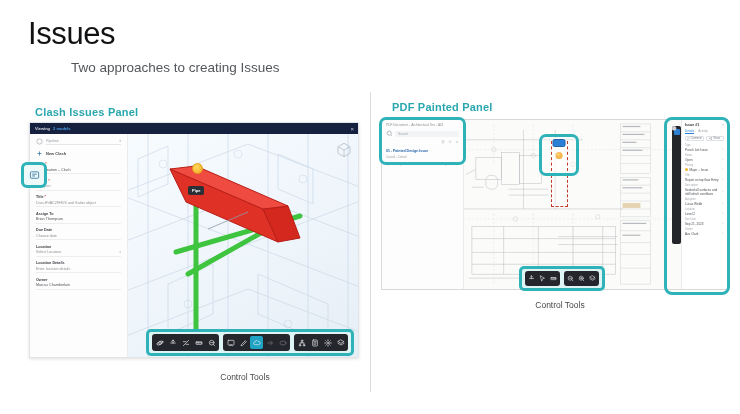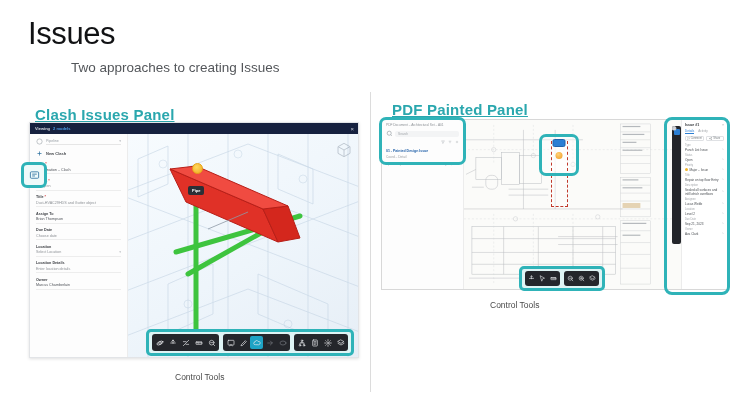--- a/index.html
+++ b/index.html
@@ -23,30 +23,30 @@
   }
 
   
   .divider {
     position: absolute; left: 370px; top: 92px;
     width: 1px; height: 300px; background: #dcdcdc;
   }
 
   
   .sec-head {
-    position: absolute; font-size: 15px; font-weight: bold;
-    color: #2aa7ae; letter-spacing: .2px; text-decoration: underline;
+    position: absolute; font-size: 11px; font-weight: bold;
+    color: #2aa7ae; letter-spacing: .2px;
   }
   #clash-head { left: 35px; top: 106px; }
   #pdf-head   { left: 392px; top: 101px; }
 
   
   .caption {
     position: absolute; font-size: 8.5px; color: #4a4a4a;
-    width: 140px;
+    text-align: center; width: 140px;
   }
   #clash-caption { left: 175px; top: 372px; }
   #pdf-caption   { left: 490px; top: 300px; }
 
   
   .clash-window {
     position: absolute; left: 29px; top: 122px;
     width: 330px; height: 236px;
     background: #ffffff;
     border: 1px solid #e2e4e7;

